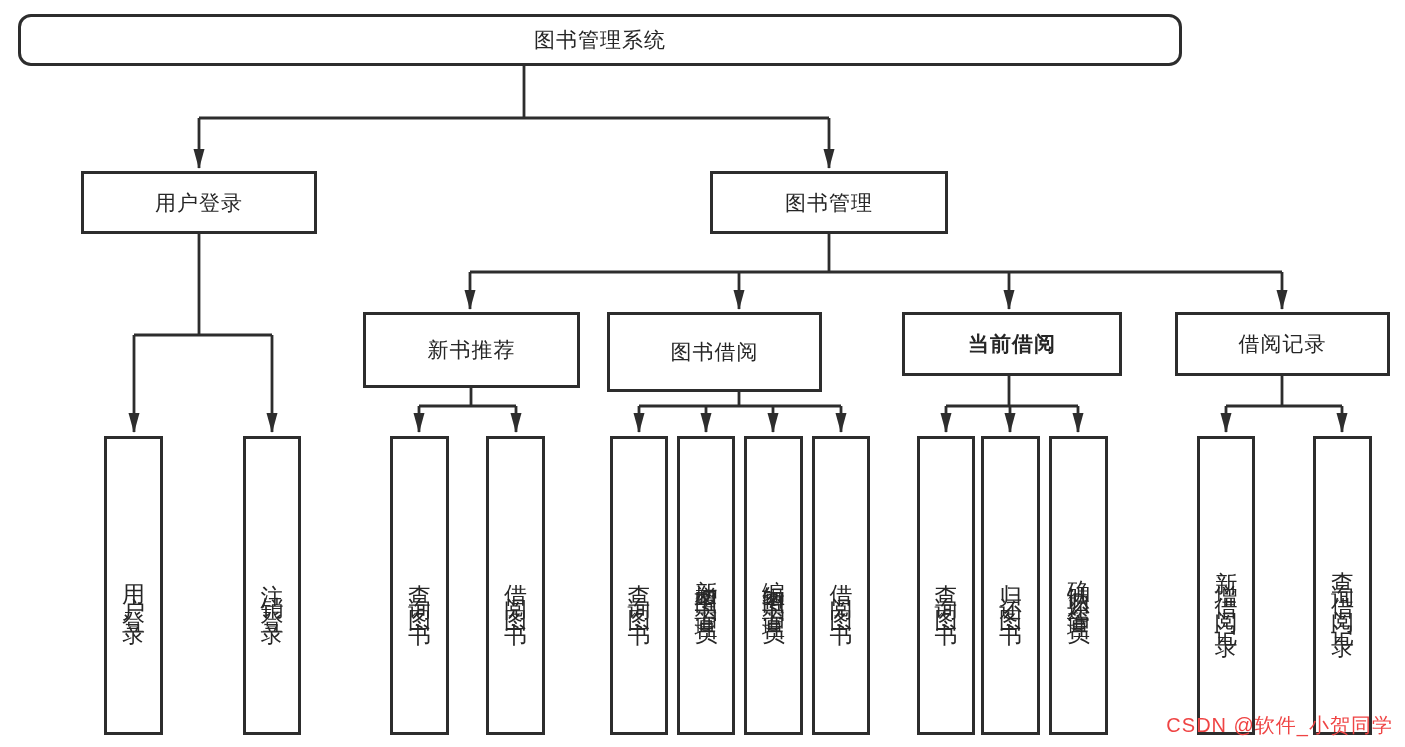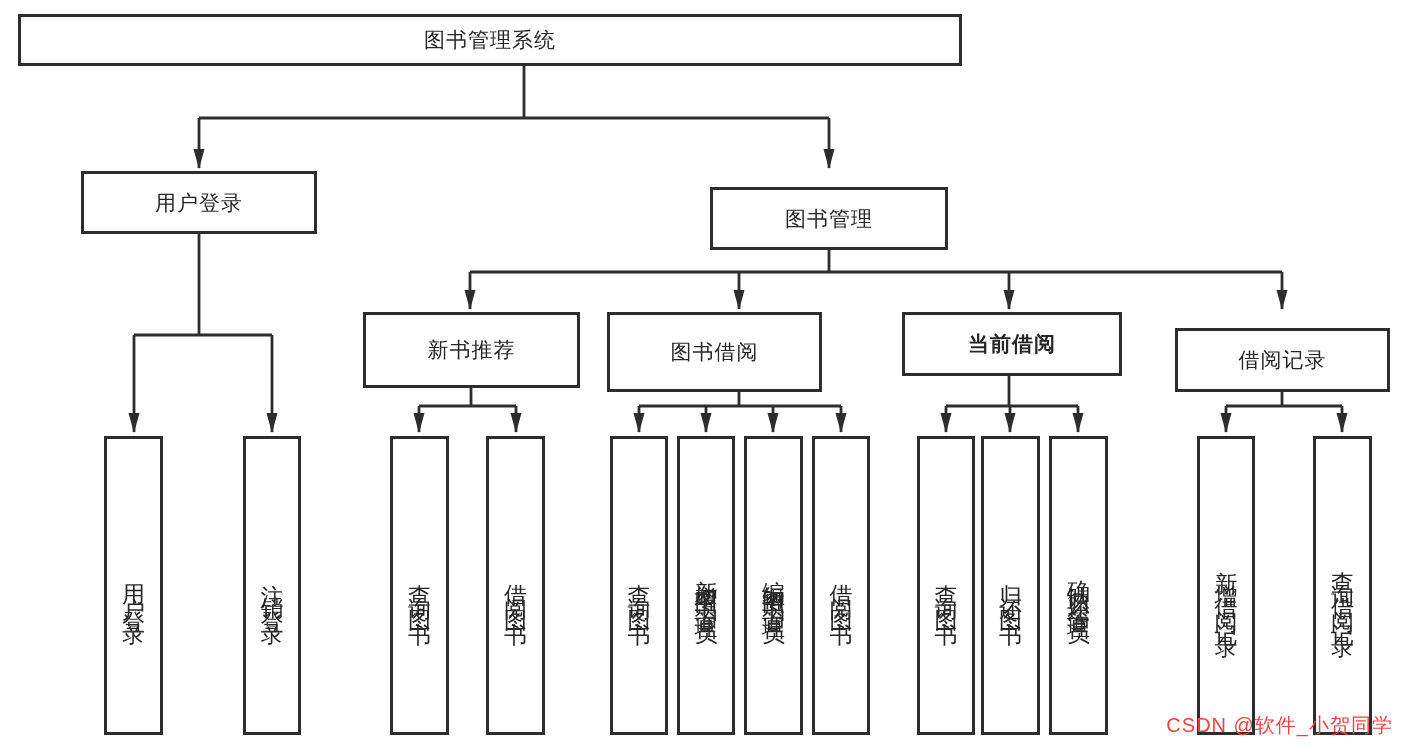--- a/index.html
+++ b/index.html
@@ -77,41 +77,41 @@
       <path d="M1010 406 V432" marker-end="url(#arrow)"></path>
       <path d="M1078 406 V432" marker-end="url(#arrow)"></path>
 
       <path d="M1282 376 V406"></path>
       <path d="M1226 406 H1342"></path>
       <path d="M1226 406 V432" marker-end="url(#arrow)"></path>
       <path d="M1342 406 V432" marker-end="url(#arrow)"></path>
     </g>
   </svg>
 
-  <div class="box" style="left:18px; top:14px; width:944px; height:52px;">
+  <div class="box" style="left:18px; top:14px; width:1164px; height:52px;border-radius:13px;">
     <span class="hlabel">图书管理系统</span>
   </div>
 
   <div class="box" style="left:81px; top:171px; width:236px; height:63px;">
     <span class="hlabel">用户登录</span>
   </div>
-  <div class="box" style="left:710px; top:171px; width:238px; height:63px;margin-top:16px;">
+  <div class="box" style="left:710px; top:171px; width:238px; height:63px;">
     <span class="hlabel">图书管理</span>
   </div>
 
   <div class="box" style="left:363px; top:312px; width:217px; height:76px;">
     <span class="hlabel">新书推荐</span>
   </div>
   <div class="box" style="left:607px; top:312px; width:215px; height:80px;">
     <span class="hlabel">图书借阅</span>
   </div>
   <div class="box" style="left:902px; top:312px; width:220px; height:64px;font-weight:bold;">
     <span class="hlabel">当前借阅</span>
   </div>
-  <div class="box" style="left:1175px; top:328px; width:215px; height:64px;">
+  <div class="box" style="left:1175px; top:312px; width:215px; height:64px;">
     <span class="hlabel">借阅记录</span>
   </div>
 
   <div class="box" style="left:104px; top:436px; width:59px; height:299px;">
     <span class="vlabel">用户登录</span>
   </div>
   <div class="box" style="left:243px; top:436px; width:58px; height:299px;">
     <span class="vlabel">注销登录</span>
   </div>
 

